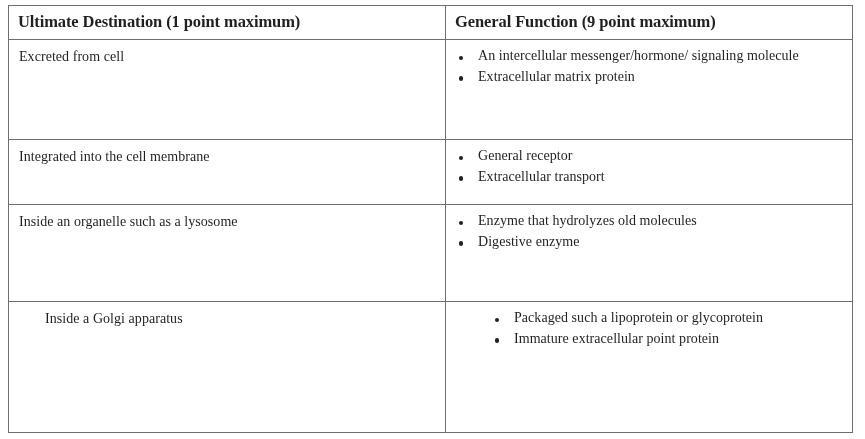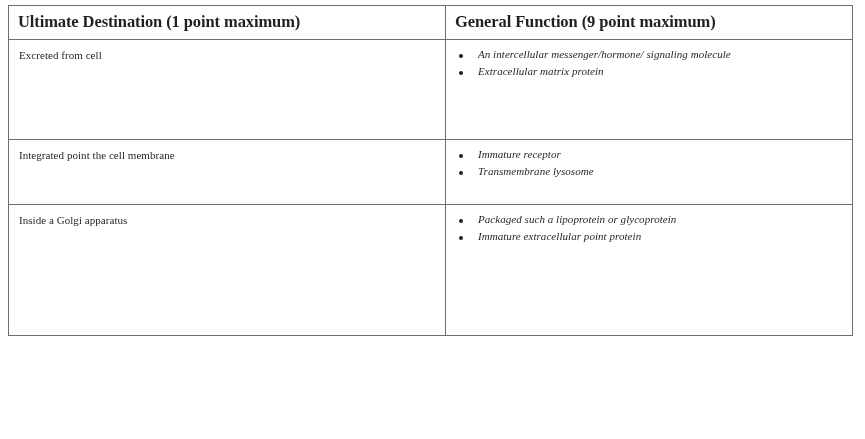--- a/index.html
+++ b/index.html
@@ -48,21 +48,21 @@
     font-size: 16.5px;
     line-height: 1.2;
     padding: 6px 0 7px 9px;
     text-align: left;
     height: 20px;
     letter-spacing: -0.1px;
   }
 
   
   .rubric-table tbody td {
-    font-size: 11px;
+    font-size: 14px;
     line-height: 1.34;
     font-weight: normal;
   }
 
   td.dest-cell {
     padding: 8px 6px 8px 10px;
   }
 
   td.func-cell {
     padding: 7px 6px 8px 0px;
@@ -77,42 +77,41 @@
     list-style: none;
     margin: 0;
     padding: 0;
   }
 
   ul.func-list li {
     position: relative;
     padding-left: 32px;
     margin: 0 0 2px 0;
     letter-spacing: 0.05px;
-    font-style: italic;
   }
 
   ul.func-list li:last-child {
     margin-bottom: 0;
   }
 
   ul.func-list li .bullet-icon {
     position: absolute;
     left: 13px;
     top: 0.62em;
     width: 4.2px;
     height: 4.2px;
     border-radius: 50%;
     background: #231f20;
   }
 
   
   tr[data-row="0"] td { height: 83px; }
   tr[data-row="1"] td { height: 48px; }
   tr[data-row="2"] td { height: 80px; }
-  tr[data-row="3"] td { height: 114px; }
+  tr[data-row="3"] td { height: 114px; padding-left: 36px; }
 </style>
 </head>
 <body>
 
 <div class="page">
 
   <table class="rubric-table">
     <colgroup>
       <col class="col-dest">
       <col class="col-func">
@@ -140,36 +139,53 @@
             <li>
               <span class="bullet-icon"></span>
               <span>Extracellular matrix protein</span>
             </li>
           </ul>
         </td>
       </tr>
 
       <tr data-row="1">
         <td class="dest-cell">
-          <span class="dest-text">Integrated point the cell membrane</span>
-        </td>
-        <td class="func-cell">
-          <ul class="func-list">
-            <li>
-              <span class="bullet-icon"></span>
-              <span>Immature receptor</span>
-            </li>
-            <li>
-              <span class="bullet-icon"></span>
-              <span>Transmembrane lysosome</span>
-            </li>
-          </ul>
-        </td>
-      </tr>
-
+          <span class="dest-text">Integrated into the cell membrane</span>
+        </td>
+        <td class="func-cell">
+          <ul class="func-list">
+            <li>
+              <span class="bullet-icon"></span>
+              <span>General receptor</span>
+            </li>
+            <li>
+              <span class="bullet-icon"></span>
+              <span>Extracellular transport</span>
+            </li>
+          </ul>
+        </td>
+      </tr>
+
+      <tr data-row="2">
+        <td class="dest-cell">
+          <span class="dest-text">Inside an organelle such as a lysosome</span>
+        </td>
+        <td class="func-cell">
+          <ul class="func-list">
+            <li>
+              <span class="bullet-icon"></span>
+              <span>Enzyme that hydrolyzes old molecules</span>
+            </li>
+            <li>
+              <span class="bullet-icon"></span>
+              <span>Digestive enzyme</span>
+            </li>
+          </ul>
+        </td>
+      </tr>
 
       <tr data-row="3">
         <td class="dest-cell">
           <span class="dest-text">Inside a Golgi apparatus</span>
         </td>
         <td class="func-cell">
           <ul class="func-list">
             <li>
               <span class="bullet-icon"></span>
               <span>Packaged such a lipoprotein or glycoprotein</span>

